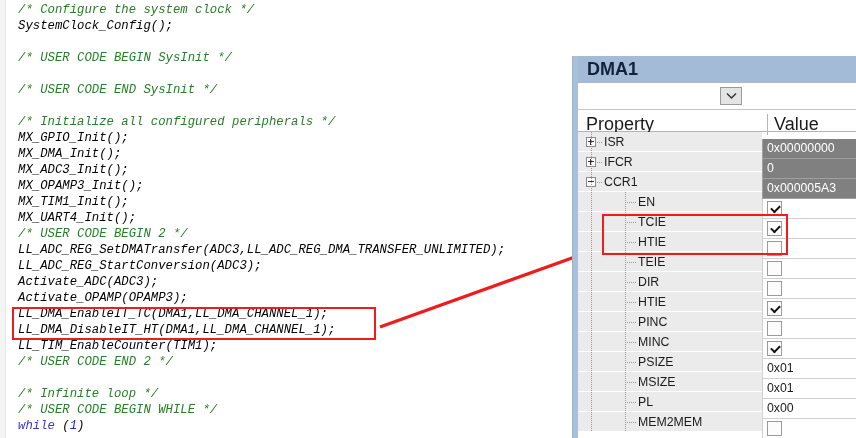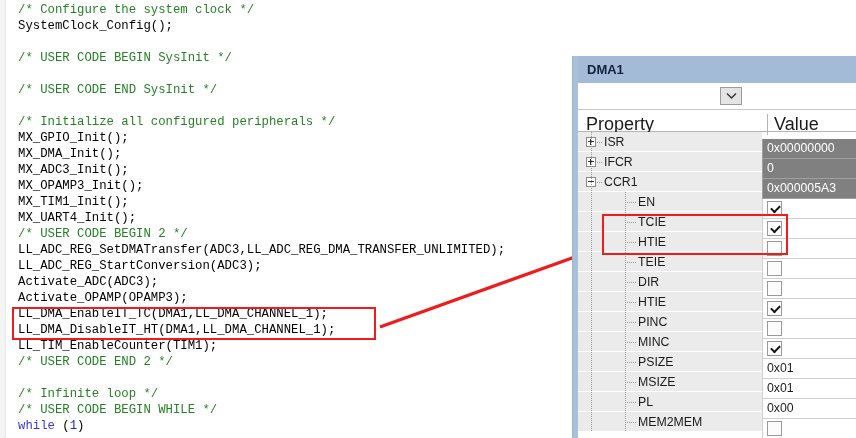--- a/index.html
+++ b/index.html
@@ -15,20 +15,21 @@
     font-family: "Liberation Sans", sans-serif;
   }
 
   
   #code-pane {
     position: absolute;
     left: 0; top: 0;
     width: 572px; height: 438px;
     background: #ffffff;
     overflow: hidden;
+    font-style: italic;
   }
   #code-gutter {
     position: absolute;
     left: 0; top: 0;
     width: 5px; height: 438px;
     background: #f4f4f4;
     border-right: 1px solid #eaeaea;
   }
   #code-lines {
     position: absolute;
@@ -82,21 +83,21 @@
     left: 0; top: 0;
     width: 5px; height: 382px;
     background: #a8c0d8;
   }
   #panel-title {
     position: absolute;
     left: 5px; top: 0;
     width: 279px; height: 27px;
     background: #a3bbd6;
     color: #11223a;
-    font-size: 13px;
+    font-size: 18px;
     font-weight: bold;
     line-height: 27px;
     padding-left: 9px;
     box-sizing: border-box;
   }
   #panel-toolbar {
     position: absolute;
     left: 5px; top: 27px;
     width: 279px; height: 27px;
     background: #ffffff;

